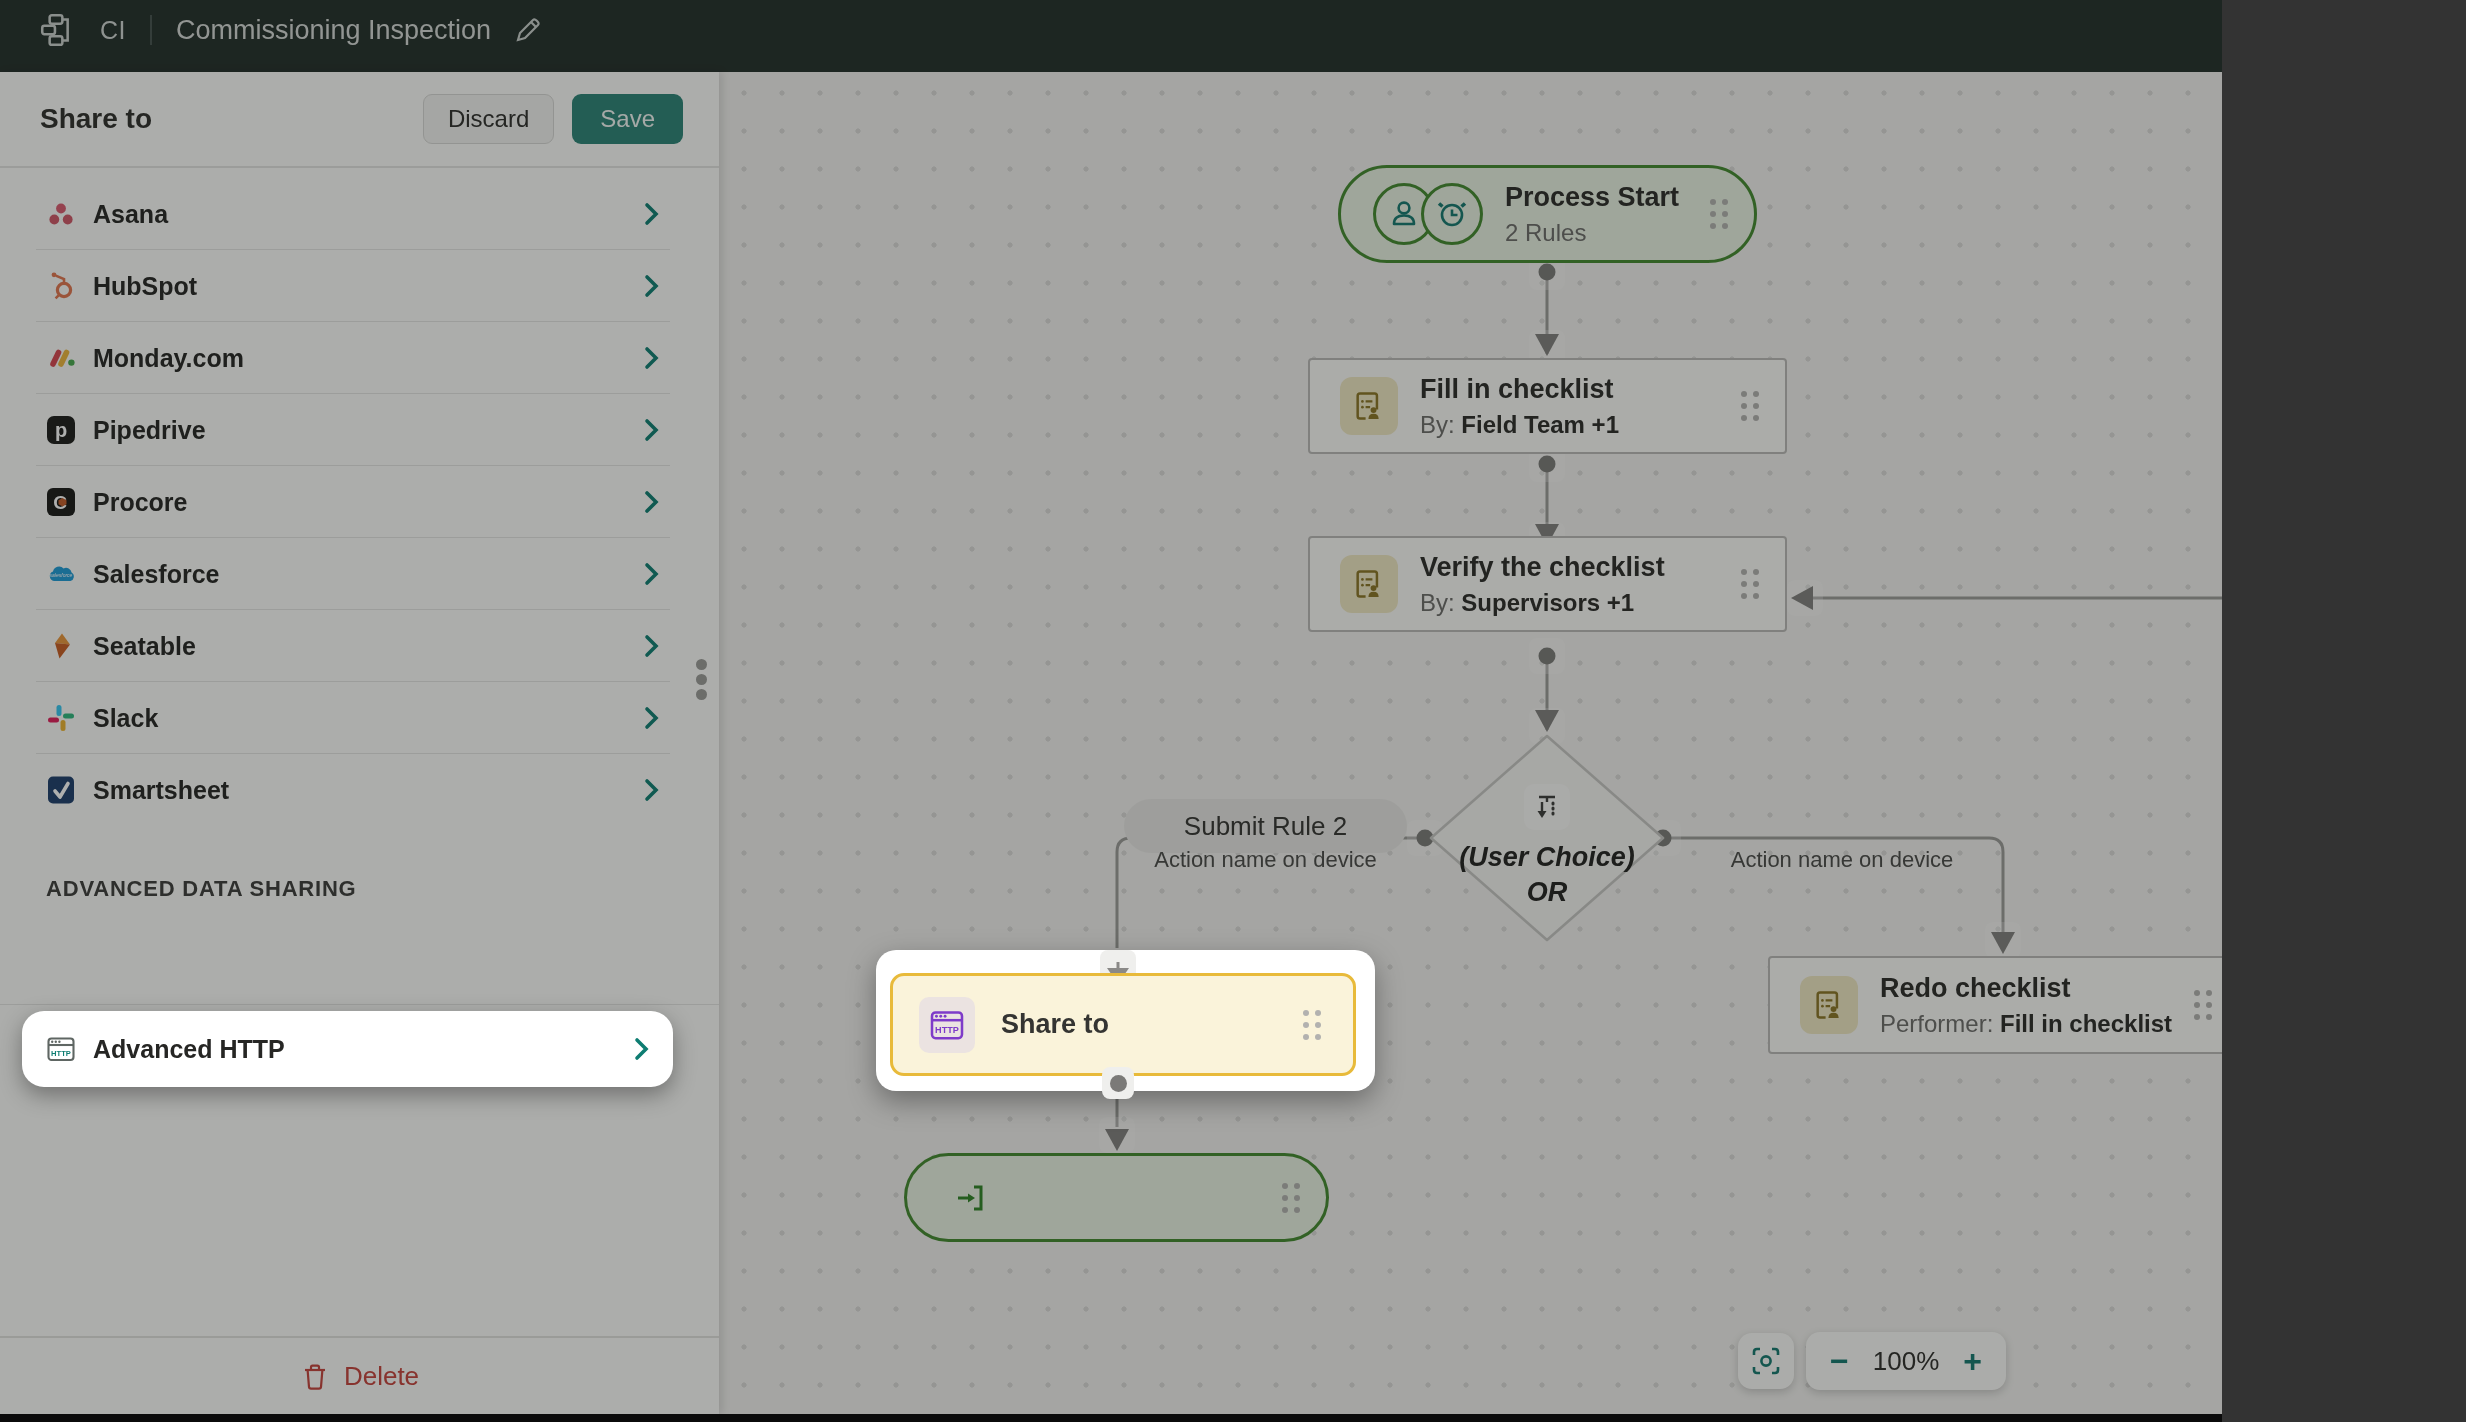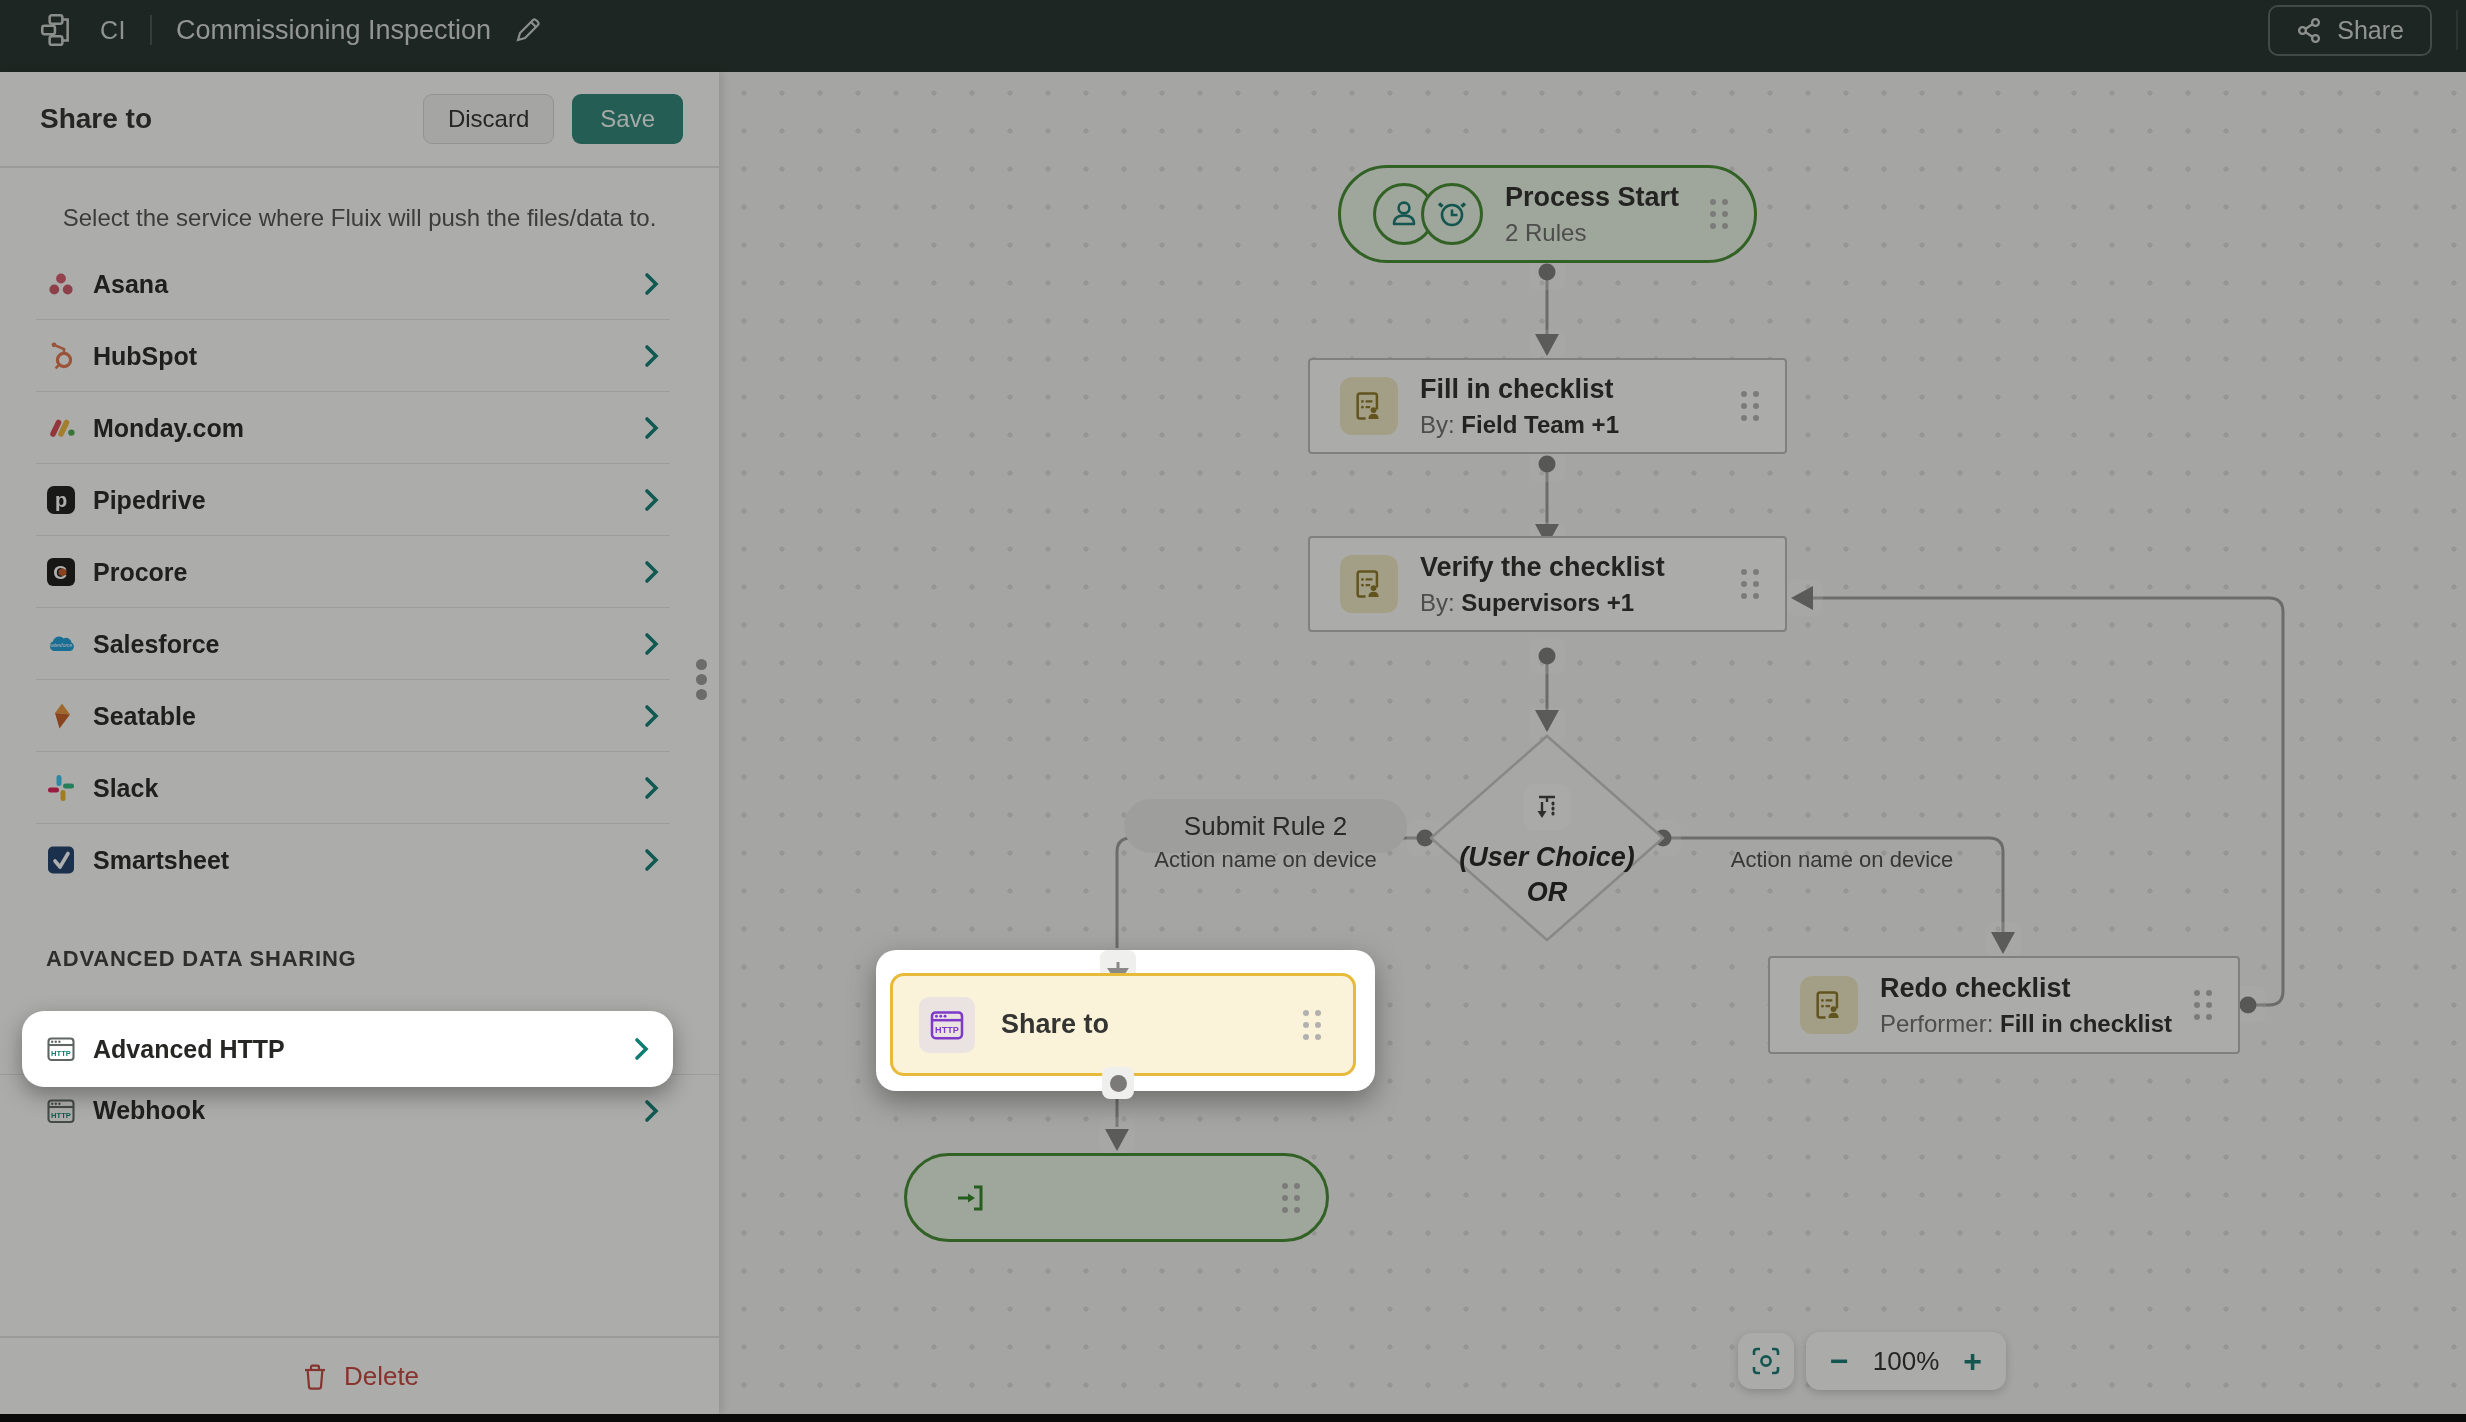--- a/index.html
+++ b/index.html
@@ -1,17 +1,17 @@
 <!DOCTYPE html>
 <html><head>
 <meta charset="utf-8">
 <style>
   html,body{margin:0;padding:0;background:#333;}
   *{box-sizing:border-box;font-family:"Liberation Sans",sans-serif;}
-  .app{position:relative;width:2466px;height:1422px;background:#f1f0ee;overflow:hidden;}
+  .app{position:relative;width:2222px;height:1422px;background:#f1f0ee;overflow:hidden;}
 
   
   .header{position:absolute;left:0;top:0;width:2466px;height:72px;background:#232e2a;
           display:flex;align-items:center;padding:0 34px 12px 38px;z-index:10;}
   .hdr-abbr{color:#ced3d1;font-size:25px;margin-left:26px;letter-spacing:.5px;}
   .hdr-div{width:2px;height:30px;background:#46524e;margin:0 24px;}
   .hdr-title{color:#d4d8d6;font-size:27px;}
   .hdr-pencil{margin-left:22px;display:flex;}
   .hdr-spacer{flex:1;}
   .share-btn{display:flex;align-items:center;gap:14px;border:2px solid #5b6561;border-radius:10px;
@@ -140,21 +140,20 @@
     </button>
     <span class="hdr-edge"></span>
   </div>
 
   <div class="sidebar">
     <div class="panel-head">
       <span class="panel-title">Share to</span>
       <button class="btn-discard">Discard</button>
       <button class="btn-save">Save</button>
     </div>
-    <div class="helper">Select the service where Fluix will push the files/data to.</div>
 
     <div class="svc-list">
 
       <div class="svc-row">
         <span class="svc-icon">
           <svg width="30" height="30" viewBox="0 0 30 30">
             <circle cx="15" cy="9.5" r="4.9" fill="#d9596f"></circle>
             <circle cx="8.3" cy="20.5" r="4.9" fill="#cf5667"></circle>
             <circle cx="21.7" cy="20.5" r="4.9" fill="#cf5667"></circle>
           </svg>

